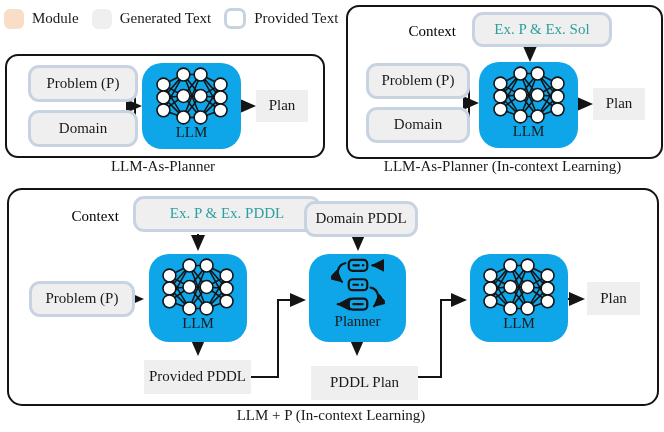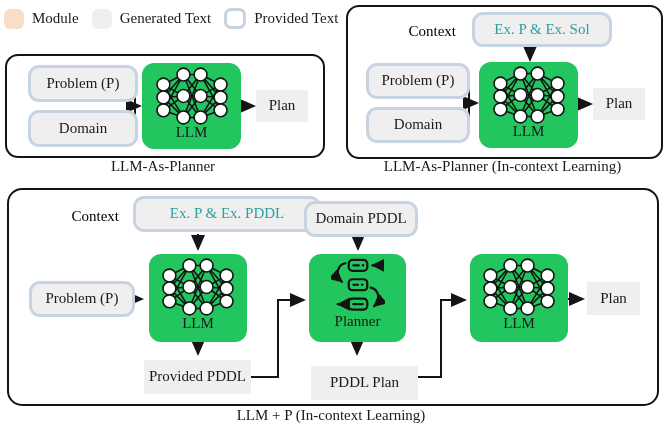--- a/index.html
+++ b/index.html
@@ -15,21 +15,21 @@
   .sw-provided{background:#ffffff;border:3px solid #C8D3E2;width:16px;height:15px;border-radius:7px;}
   .legend .lab{margin-right:13px;white-space:nowrap;}
   
   .panel{position:absolute;border:2.5px solid #141414;border-radius:13px;background:#ffffff;}
   .caption{position:absolute;text-align:center;font-size:15px;color:#1a1a1a;}
   
   .box{position:absolute;display:flex;align-items:center;justify-content:center;
        font-size:15px;line-height:1.05;text-align:center;box-sizing:border-box;white-space:nowrap;}
   .generated{background:#EFEFEF;border-radius:0;}
   .provided{background:#EFEFEF;border:3.5px solid #C8D3E2;border-radius:11px;margin-left:12px;}
-  .module{background:#22c55e;border-radius:12px;flex-direction:column;justify-content:flex-start;padding-top:3px;}
+  .module{background:#0ea5e9;border-radius:20px;flex-direction:column;justify-content:flex-start;padding-top:3px;}
   .module .mlabel{font-size:15px;margin-top:-1px;}
   .teal{color:#2D9F9F;}
   .ctx-label{position:absolute;font-size:15px;color:#000000;text-align:right;white-space:nowrap;}
   .wires{position:absolute;left:0;top:0;pointer-events:none;}
 </style>
 </head>
 <body>
 
 <div id="stage">
 

